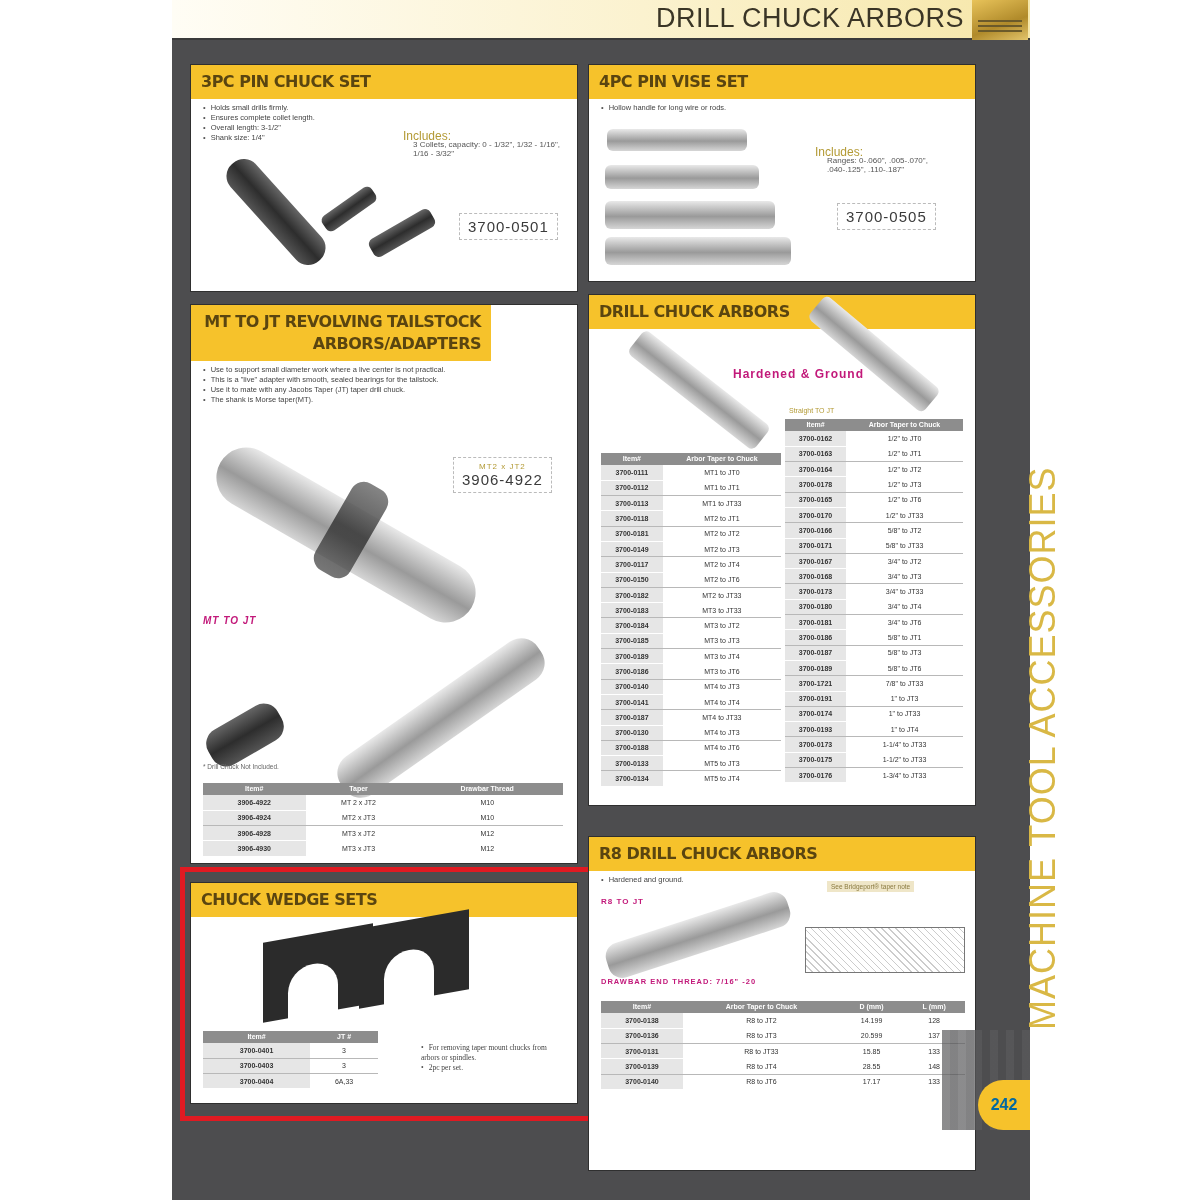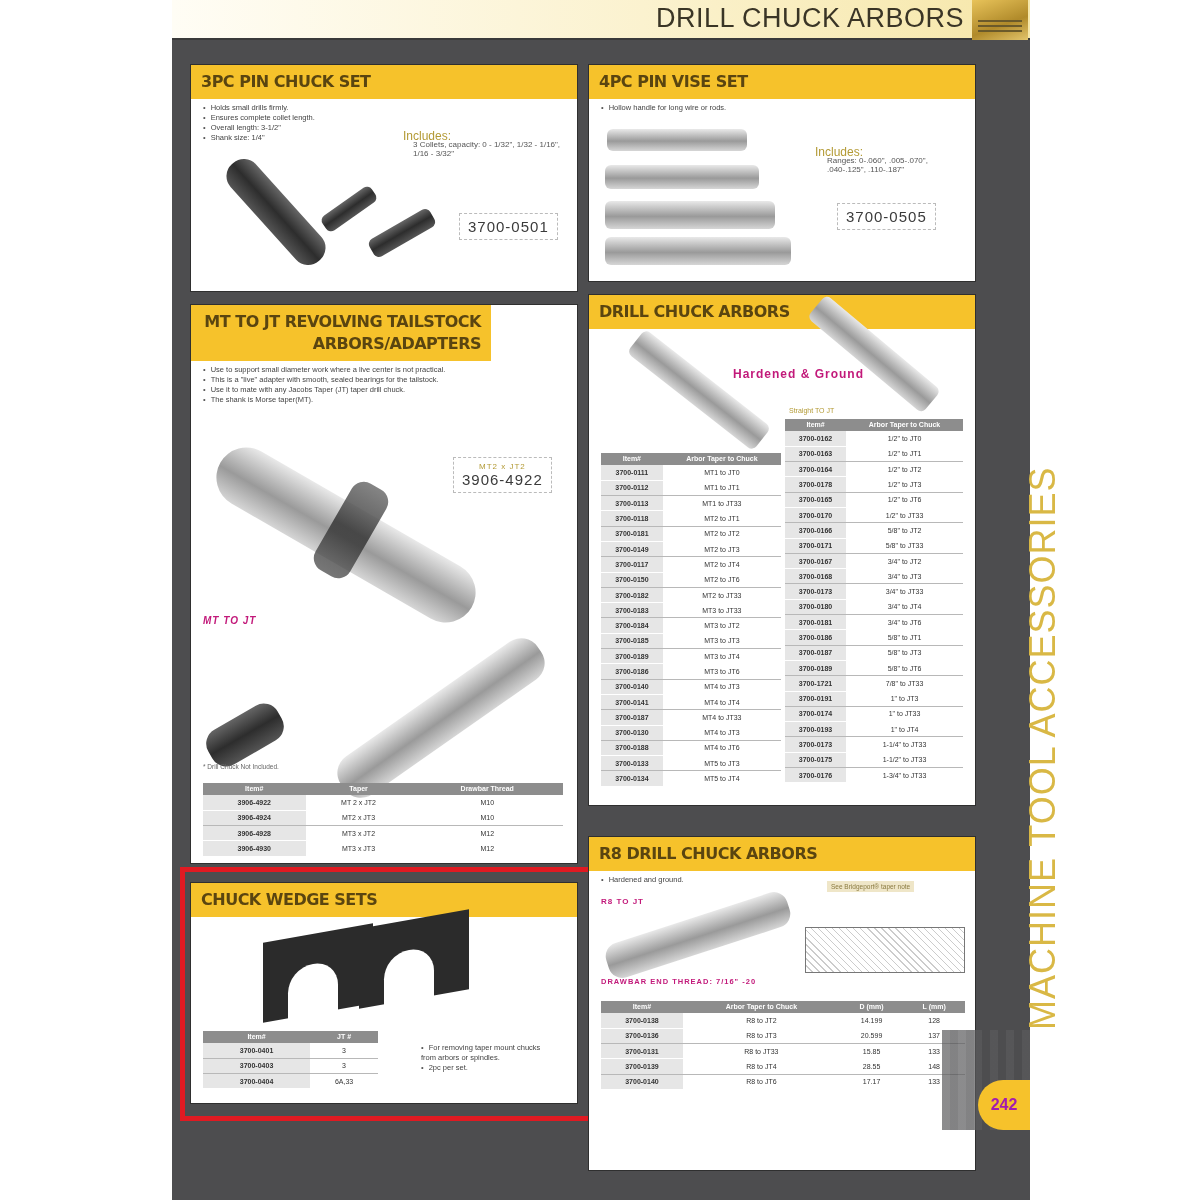--- a/index.html
+++ b/index.html
@@ -23,21 +23,21 @@
   table.spec th { background: #8d8d8d; color: #fff; font-weight: bold; padding: 2px 4px; line-height: 8px; }
   table.spec td { padding: 0 4px; height: 15.3px; text-align: center; border-bottom: 1px solid #fff; }
   table.spec td.first { background: #e6e6e6; font-weight: bold; }
   table.spec tr.sep td { border-bottom: 1px solid #b8b8b8; }
 
   .tool { position: absolute; background: linear-gradient(180deg, #e9e9e9, #9a9a9a 55%, #d6d6d6); border-radius: 6px; }
   .dark { background: linear-gradient(180deg, #666, #2d2d2d 50%, #555); }
 
   .side { position: absolute; left: 810px; top: 460px; width: 40px; height: 570px; }
   .side .vtext { position: absolute; left: 40px; top: 570px; transform-origin: left top; transform: rotate(-90deg); font-size: 36px; color: #d9b845; white-space: nowrap; letter-spacing: 1px; }
-  .pagenum { position: absolute; left: 806px; top: 1080px; width: 52px; height: 50px; background: #f6c22b; border-radius: 26px 0 0 26px; font-weight: bold; font-size: 16px; color: #a21caf; text-align: center; line-height: 50px; }
+  .pagenum { position: absolute; left: 806px; top: 1080px; width: 52px; height: 50px; background: #f6c22b; border-radius: 26px 0 0 26px; font-weight: bold; font-size: 16px; color: #0369a1; text-align: center; line-height: 50px; }
   .gear { position: absolute; left: 770px; top: 1030px; width: 88px; height: 100px; background: repeating-linear-gradient(90deg, #5a5a5c 0 8px, #4d4d4f 8px 16px); opacity: 0.7; }
 
   .highlight { position: absolute; left: 8px; top: 867px; width: 414px; height: 254px; border: 5px solid #e01a22; }
   .wedge { position: absolute; width: 110px; height: 80px; background: #2b2b2b; transform: skewY(-10deg); }
   .wedge .slot { position: absolute; left: 25px; top: 30px; width: 50px; height: 60px; background: #fff; border-radius: 25px 25px 0 0; }
 </style>
 </head>
 <body>
 
 <div class="page">
@@ -151,21 +151,21 @@
       <tr class="sep">
             <td class="first">3700-0403</td>
             <td>3</td>
           </tr>
       <tr>
             <td class="first">3700-0404</td>
             <td>6A,33</td>
           </tr>
     </tbody>
       </table>
-    <ul class="bullets" style="position:absolute;left:218px;top:156px;width:150px;">
+    <ul class="bullets" style="position:absolute;left:218px;top:156px;width:150px;font-family:Liberation Serif, serif;">
       <li>For removing taper mount chucks from arbors or spindles.</li>
       <li>2pc per set.</li>
     </ul>
   </div>
 
   <div class="highlight"></div>
 
   <div class="panel" style="left:416px;top:294px;width:388px;height:512px;">
     <div class="head">DRILL CHUCK ARBORS</div>
     <div class="tool" style="left:30px;top:80px;width:160px;height:30px;transform:rotate(38deg);"></div>

